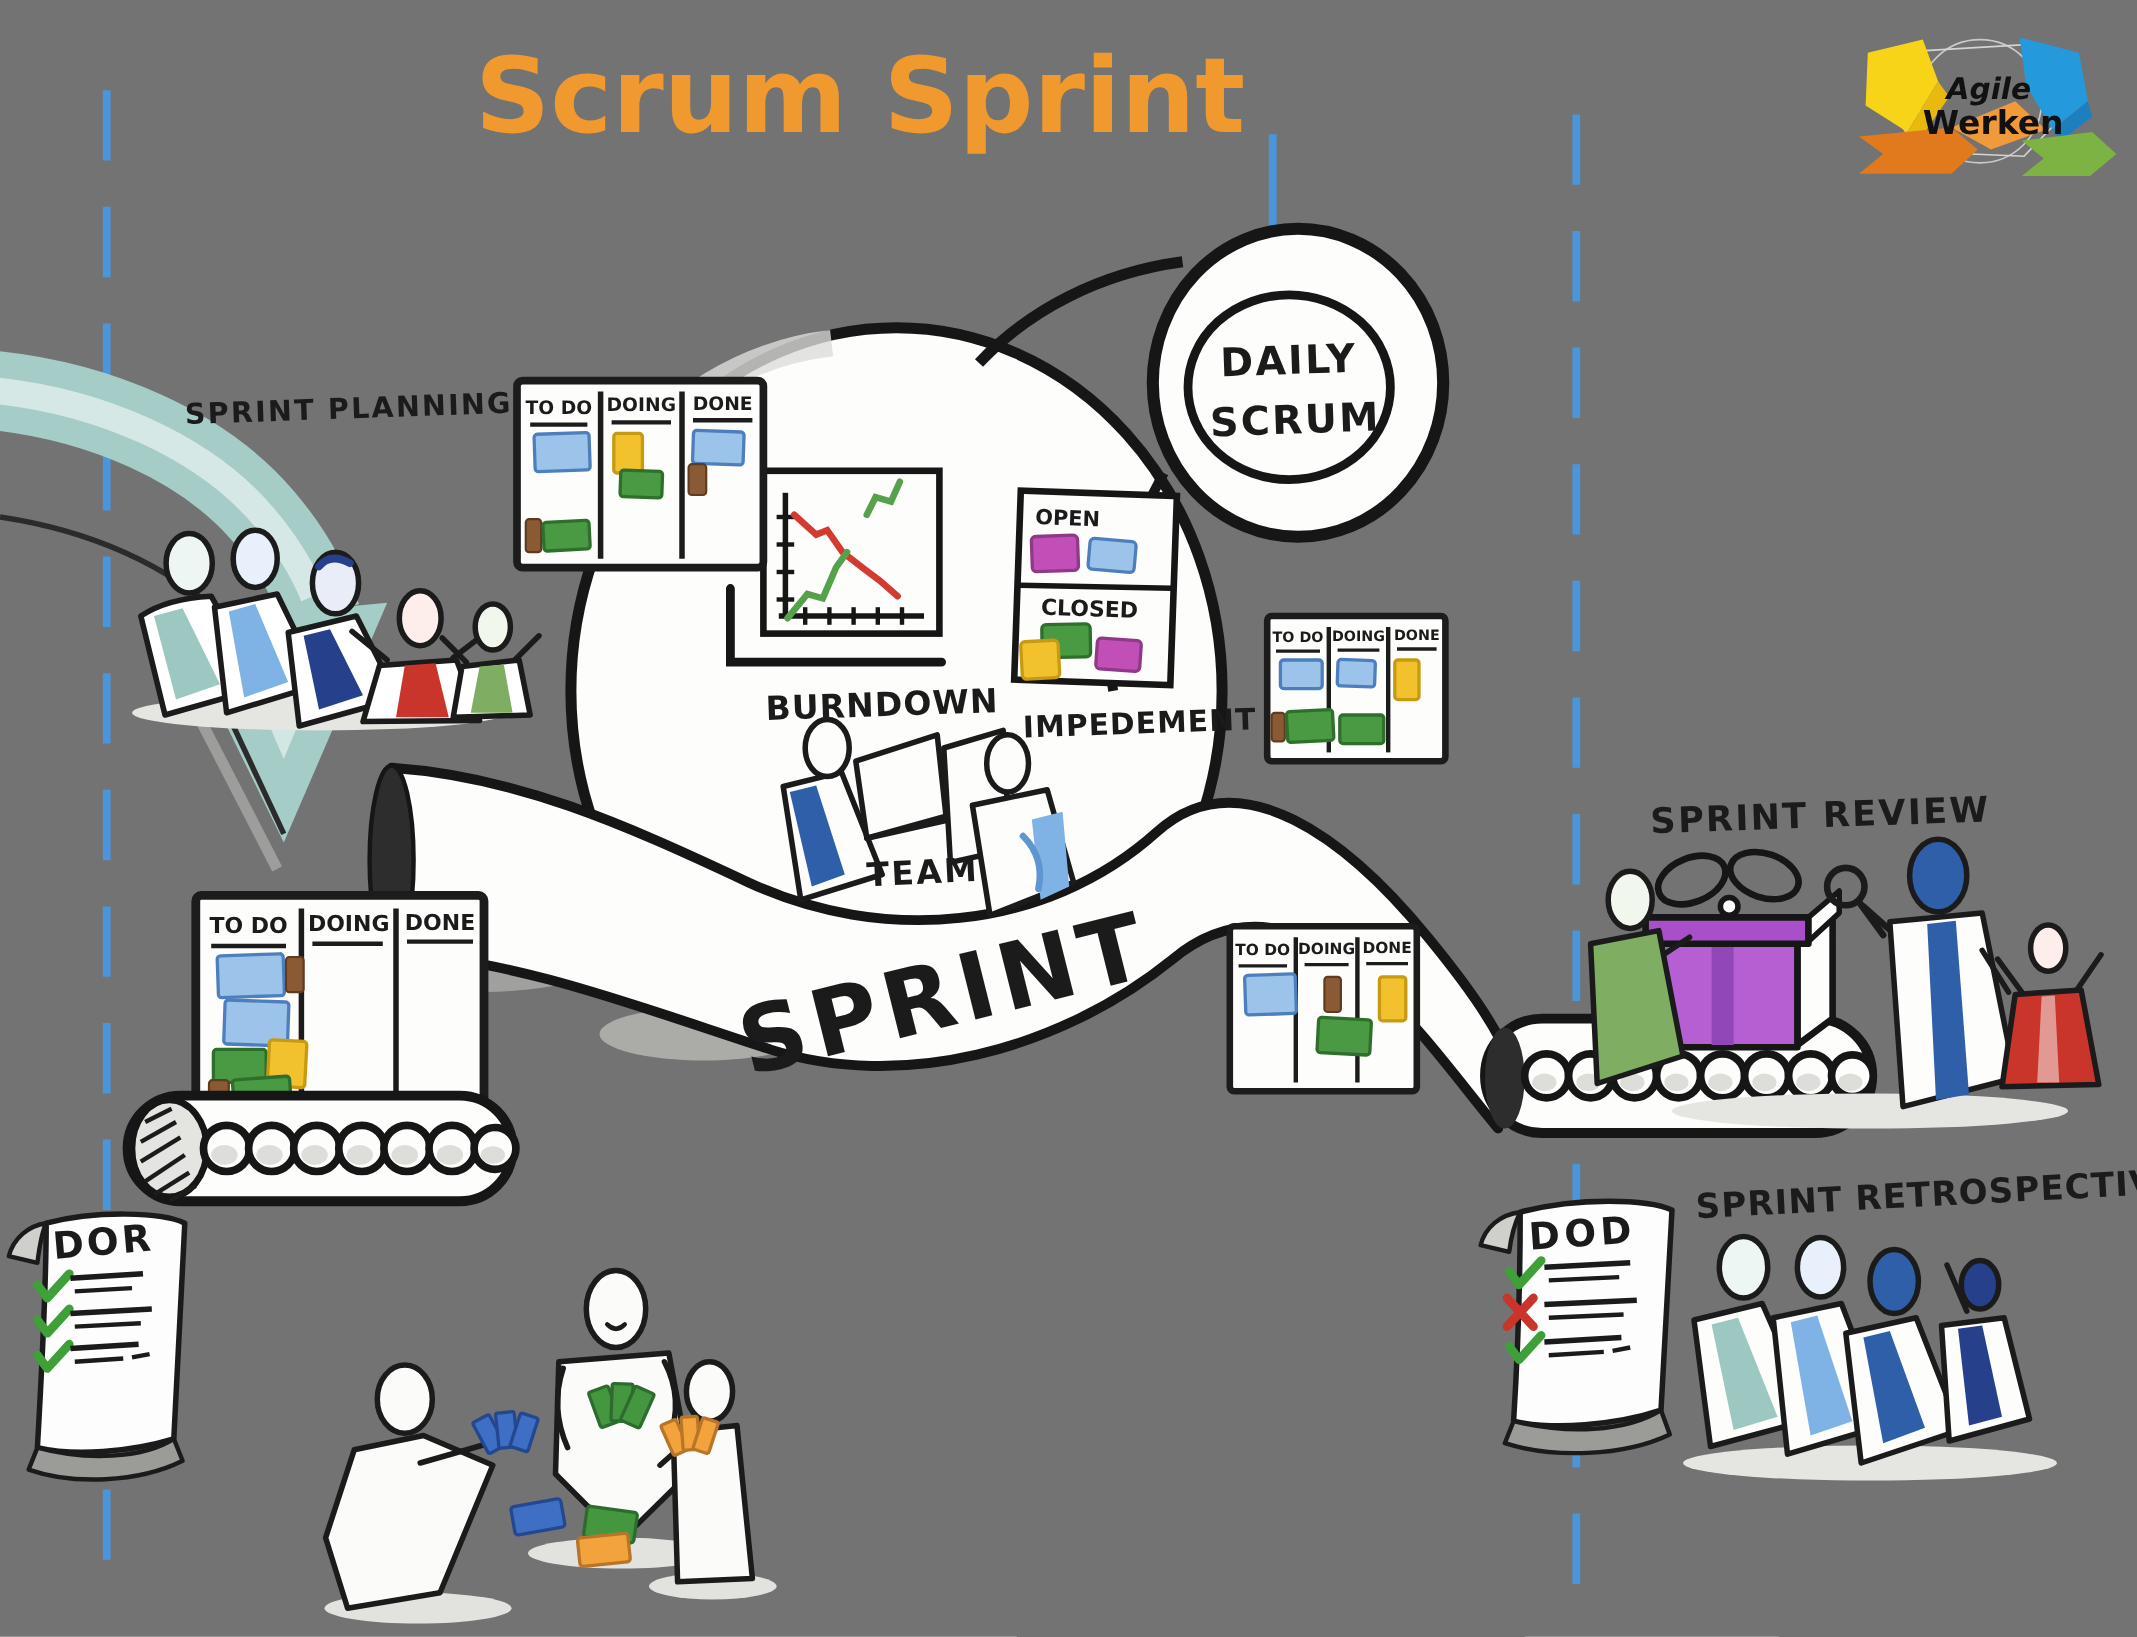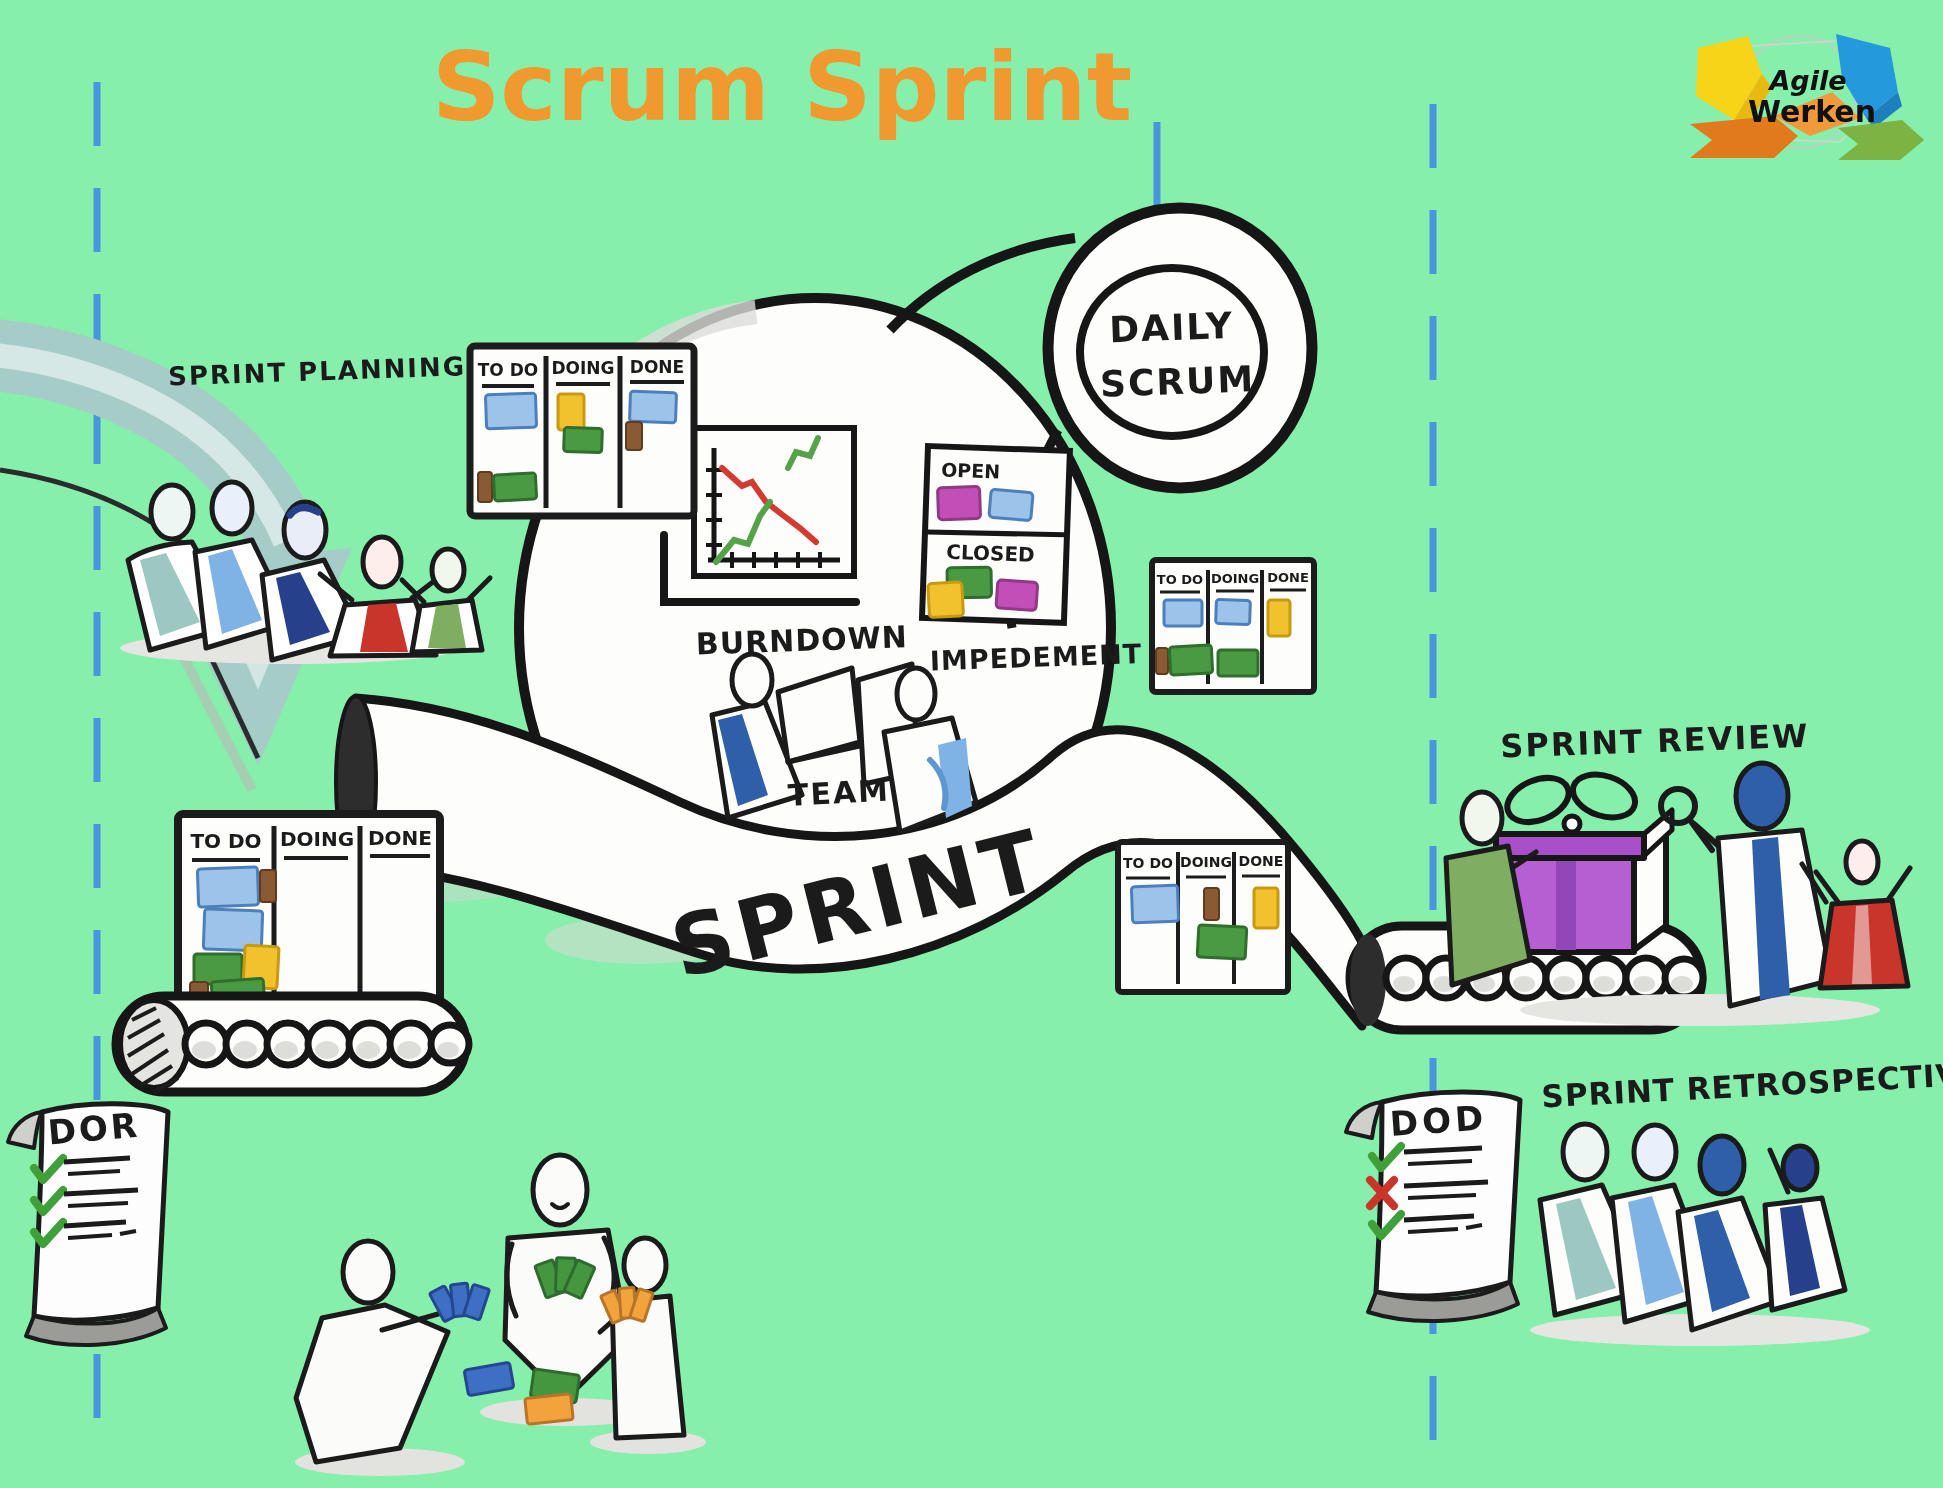--- a/index.html
+++ b/index.html
@@ -1,17 +1,17 @@
 <!DOCTYPE html>
 <html><head>
 <meta charset="utf-8">
 <style>
   html,body{margin:0;padding:0}
   body{background:#dedede}
-  .stage{position:relative;width:1943px;height:1488px;background:#86efac;overflow:hidden;
+  .stage{position:relative;width:1943px;height:1488px;background:#737373;overflow:hidden;
          font-family:"DejaVu Sans",sans-serif}
   .stage svg{position:absolute;left:0;top:0}
   .hand{font-family:"DejaVu Sans",sans-serif;font-weight:700;fill:#1b1b1b}
   .title{font-family:"DejaVu Sans",sans-serif;font-weight:800}
   .logoword{font-family:"DejaVu Sans",sans-serif;fill:#111}
 </style>
 </head>
 <body>
 
 <div class="stage">

